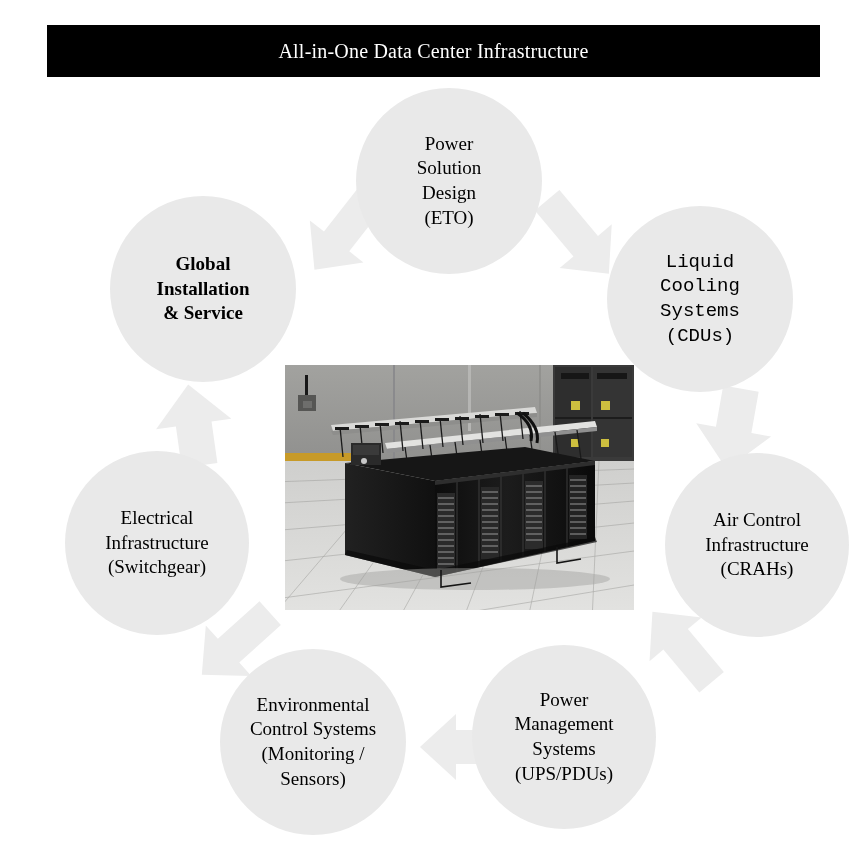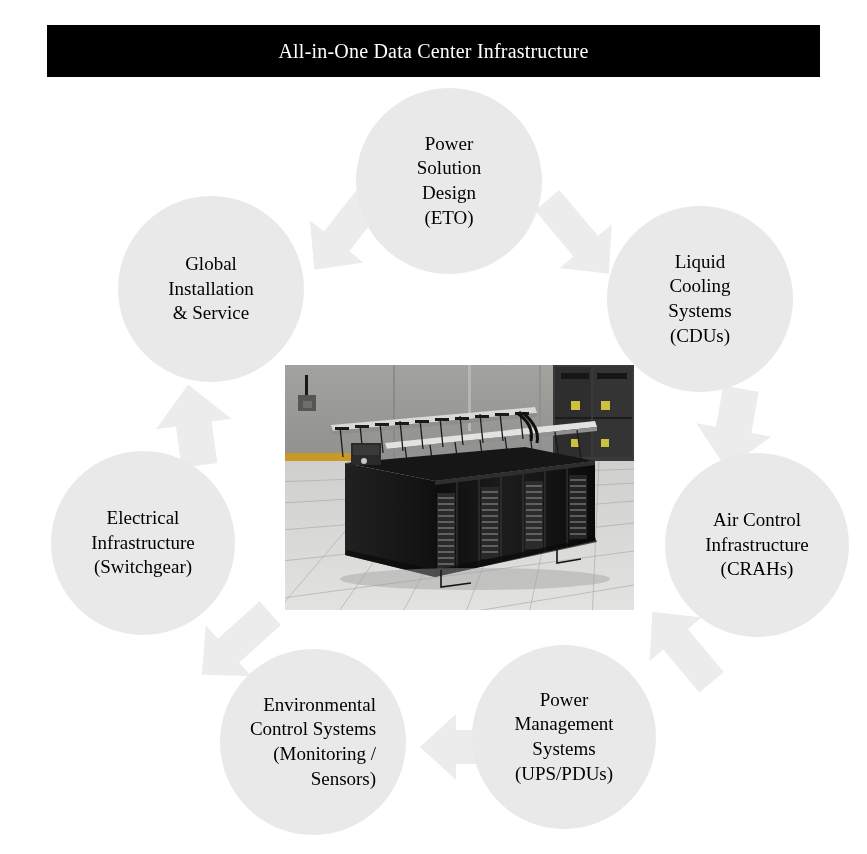--- a/index.html
+++ b/index.html
@@ -146,54 +146,54 @@
     </svg>
   </div>
 
   <div class="node-circle" style="left:356px; top:88px; width:186px; height:186px;">
     <span class="node-label">Power
 Solution
 Design
 (ETO)</span>
   </div>
 
-  <div class="node-circle" style="left:607px; top:206px; width:186px; height:186px;">
+  <div class="node-circle" style="left:607px; top:206px; width:186px; height:186px;font-family:Liberation Mono, monospace;">
     <span class="node-label">Liquid
 Cooling
 Systems
 (CDUs)</span>
   </div>
 
   <div class="node-circle" style="left:665px; top:453px; width:184px; height:184px;">
     <span class="node-label">Air Control
 Infrastructure
 (CRAHs)</span>
   </div>
 
   <div class="node-circle" style="left:472px; top:645px; width:184px; height:184px;">
     <span class="node-label">Power
 Management
 Systems
 (UPS/PDUs)</span>
   </div>
 
-  <div class="node-circle" style="left:220px; top:649px; width:186px; height:186px;text-align:right;">
+  <div class="node-circle" style="left:220px; top:649px; width:186px; height:186px;">
     <span class="node-label">Environmental
 Control Systems
 (Monitoring  /
 Sensors)</span>
   </div>
 
-  <div class="node-circle" style="left:51px; top:451px; width:184px; height:184px;">
+  <div class="node-circle" style="left:65px; top:451px; width:184px; height:184px;">
     <span class="node-label">Electrical
 Infrastructure
 (Switchgear)</span>
   </div>
 
-  <div class="node-circle" style="left:118px; top:196px; width:186px; height:186px;">
+  <div class="node-circle" style="left:110px; top:196px; width:186px; height:186px;font-weight:bold;">
     <span class="node-label">Global
 Installation
 &amp; Service</span>
   </div>
 
   <div id="center-photo">
     <svg width="349" height="245" viewBox="0 0 349 245">
       <defs>
         <linearGradient id="wallGrad" x1="0" y1="0" x2="0" y2="1">
           <stop offset="0%" stop-color="#a2a29f"></stop>

